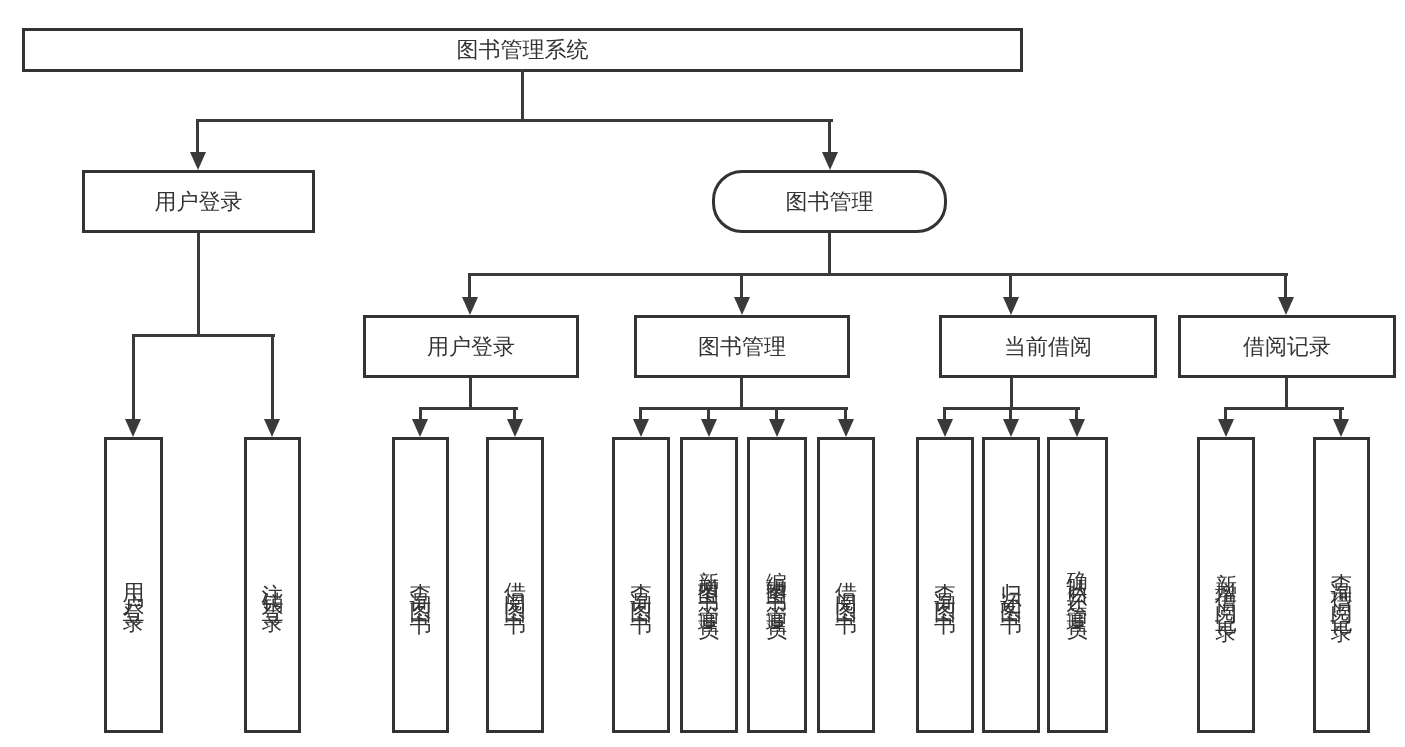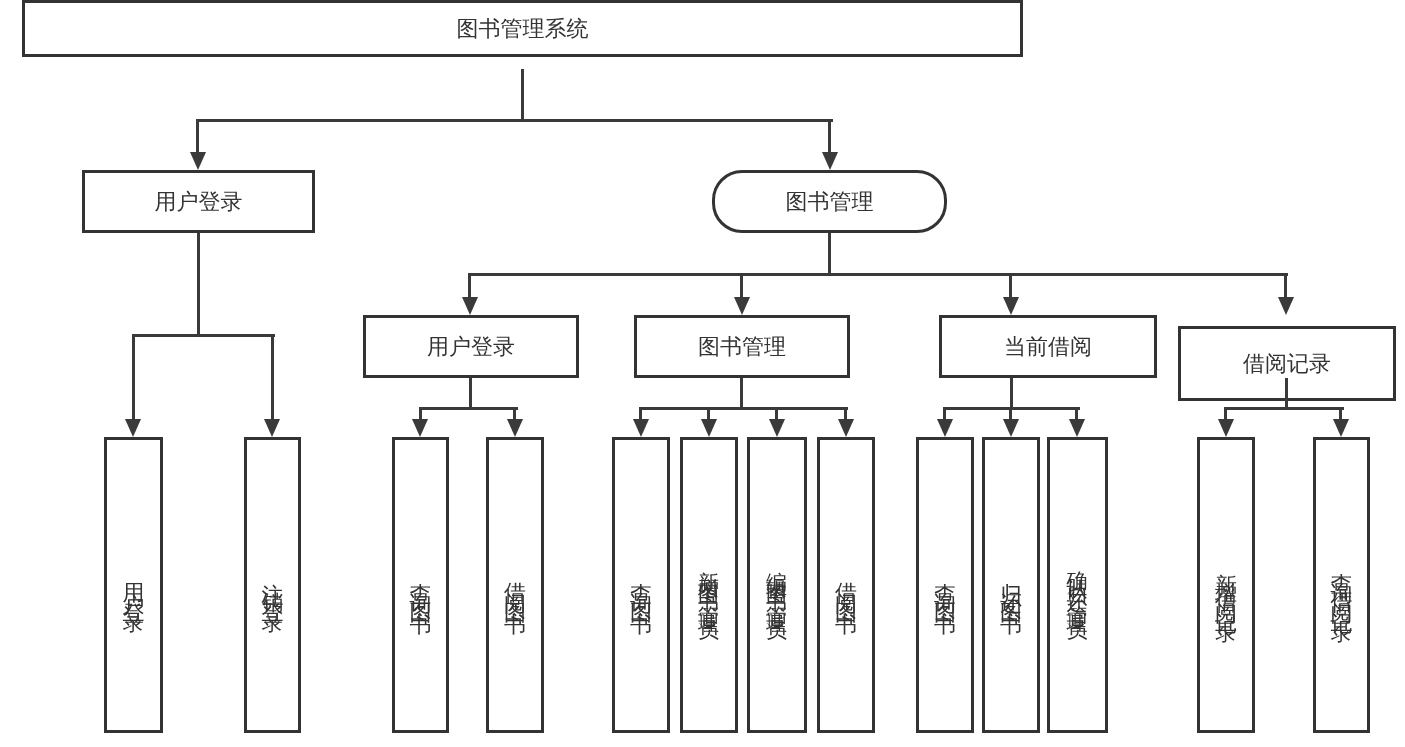--- a/index.html
+++ b/index.html
@@ -59,21 +59,21 @@
     white-space: nowrap;
     z-index: 5;
     letter-spacing: 0.5px;
   }
 </style>
 </head>
 <body>
 
 <div id="canvas">
 
-  <div class="box" style="left:22px; top:0; width:1001px; height:57px;">
+  <div class="box" style="left:22px; top:28px; width:1001px; height:44px;">
     <span>图书管理系统</span>
   </div>
 
   <div class="line vline" style="left:521px; top:69px; height:53px;"></div>
   <div class="line hline" style="left:197px; top:119px; width:636px;"></div>
   <div class="line vline" style="left:196px; top:119px; height:33px;"></div>
   <div class="line vline" style="left:828px; top:119px; height:33px;"></div>
   <div class="arrow" style="left:190px; top:152px;"></div>
   <div class="arrow" style="left:822px; top:152px;"></div>
 
@@ -104,21 +104,21 @@
 
   <div class="box" style="left:363px; top:315px; width:216px; height:63px;">
     <span>用户登录</span>
   </div>
   <div class="box" style="left:634px; top:315px; width:216px; height:63px;">
     <span>图书管理</span>
   </div>
   <div class="box" style="left:903px; top:315px; width:218px; height:63px;margin-left:36px;">
     <span>当前借阅</span>
   </div>
-  <div class="box" style="left:1178px; top:326px; width:218px; height:75px;">
+  <div class="box" style="left:1178px; top:315px; width:218px; height:63px;">
     <span>借阅记录</span>
   </div>
 
   <div class="line vline" style="left:469px; top:378px; height:32px;"></div>
   <div class="line hline" style="left:419px; top:407px; width:99px;"></div>
   <div class="line vline" style="left:419px; top:407px; height:12px;"></div>
   <div class="line vline" style="left:513px; top:407px; height:12px;"></div>
   <div class="arrow" style="left:412px; top:419px;"></div>
   <div class="arrow" style="left:507px; top:419px;"></div>
 

